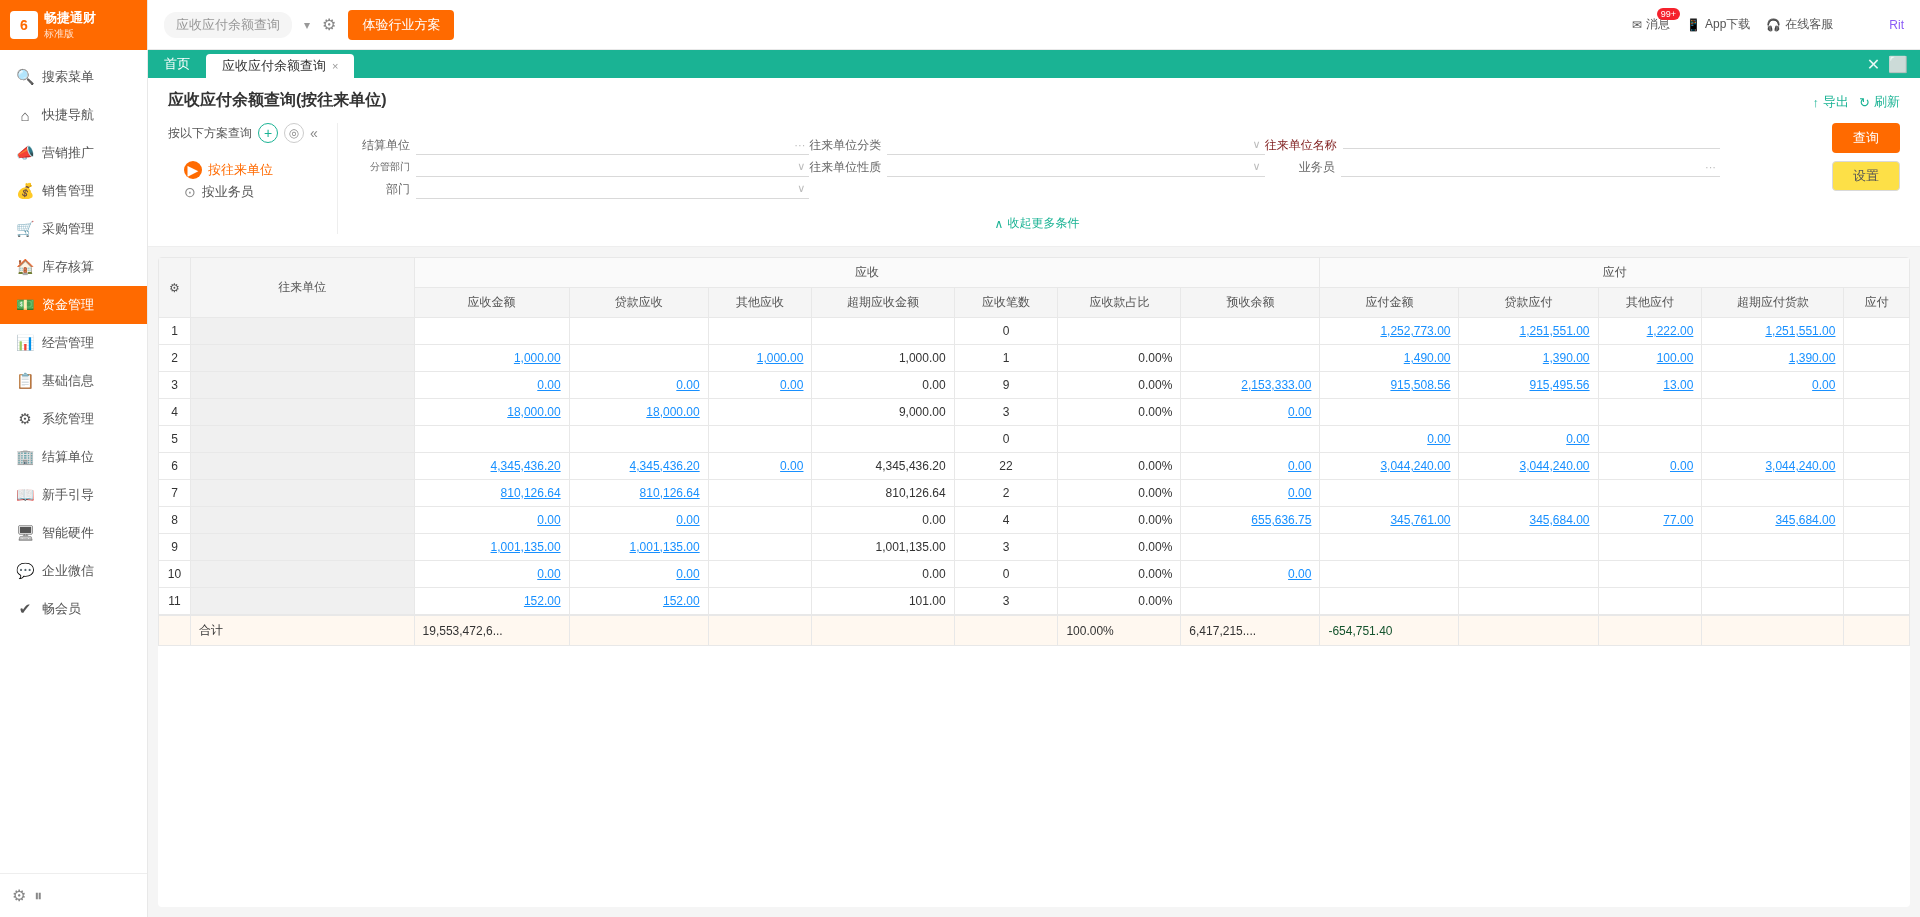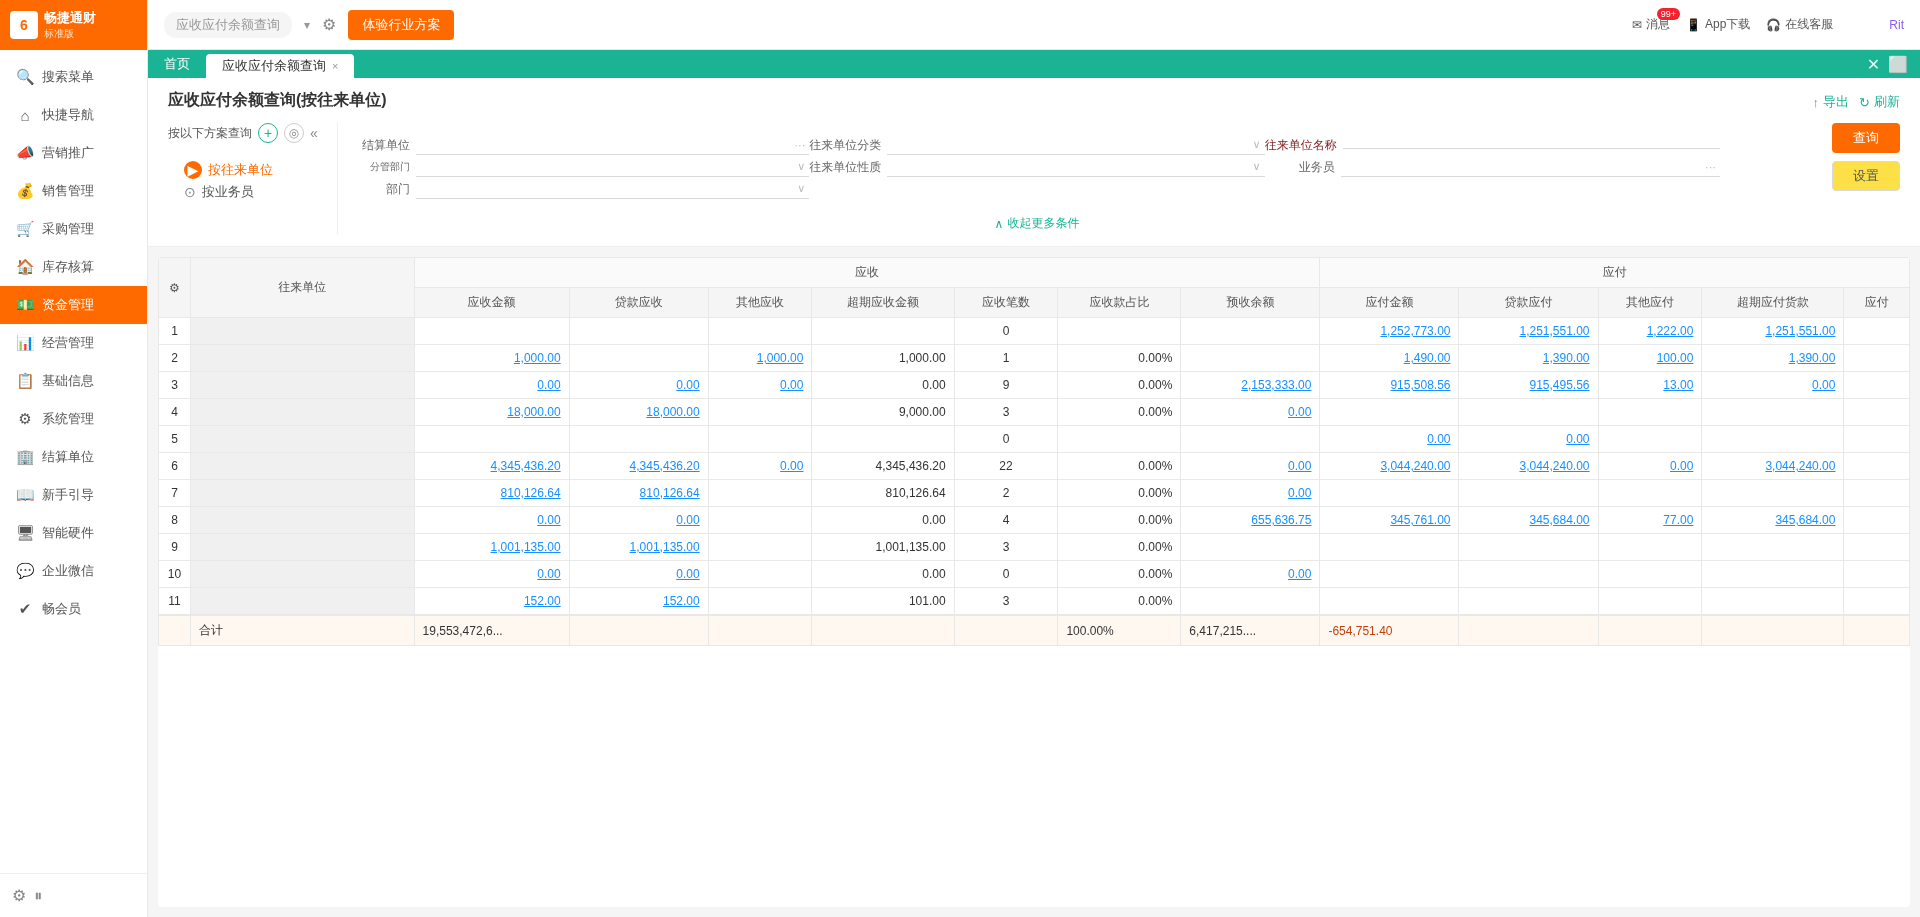--- a/index.html
+++ b/index.html
@@ -520,21 +520,21 @@
             <tr class="table-footer">
               <td></td>
               <td class="text-left">合计</td>
               <td>19,553,472,6...</td>
               <td></td>
               <td></td>
               <td></td>
               <td></td>
               <td>100.00%</td>
               <td>6,417,215....</td>
-              <td style="color:#c2410c;">-654,751.40</td>
+              <td style="color:#14532d;">-654,751.40</td>
               <td></td>
               <td></td>
               <td></td>
               <td></td>
             </tr>
           </tfoot>
         </table>
       </div>
     </div>
   </div>

